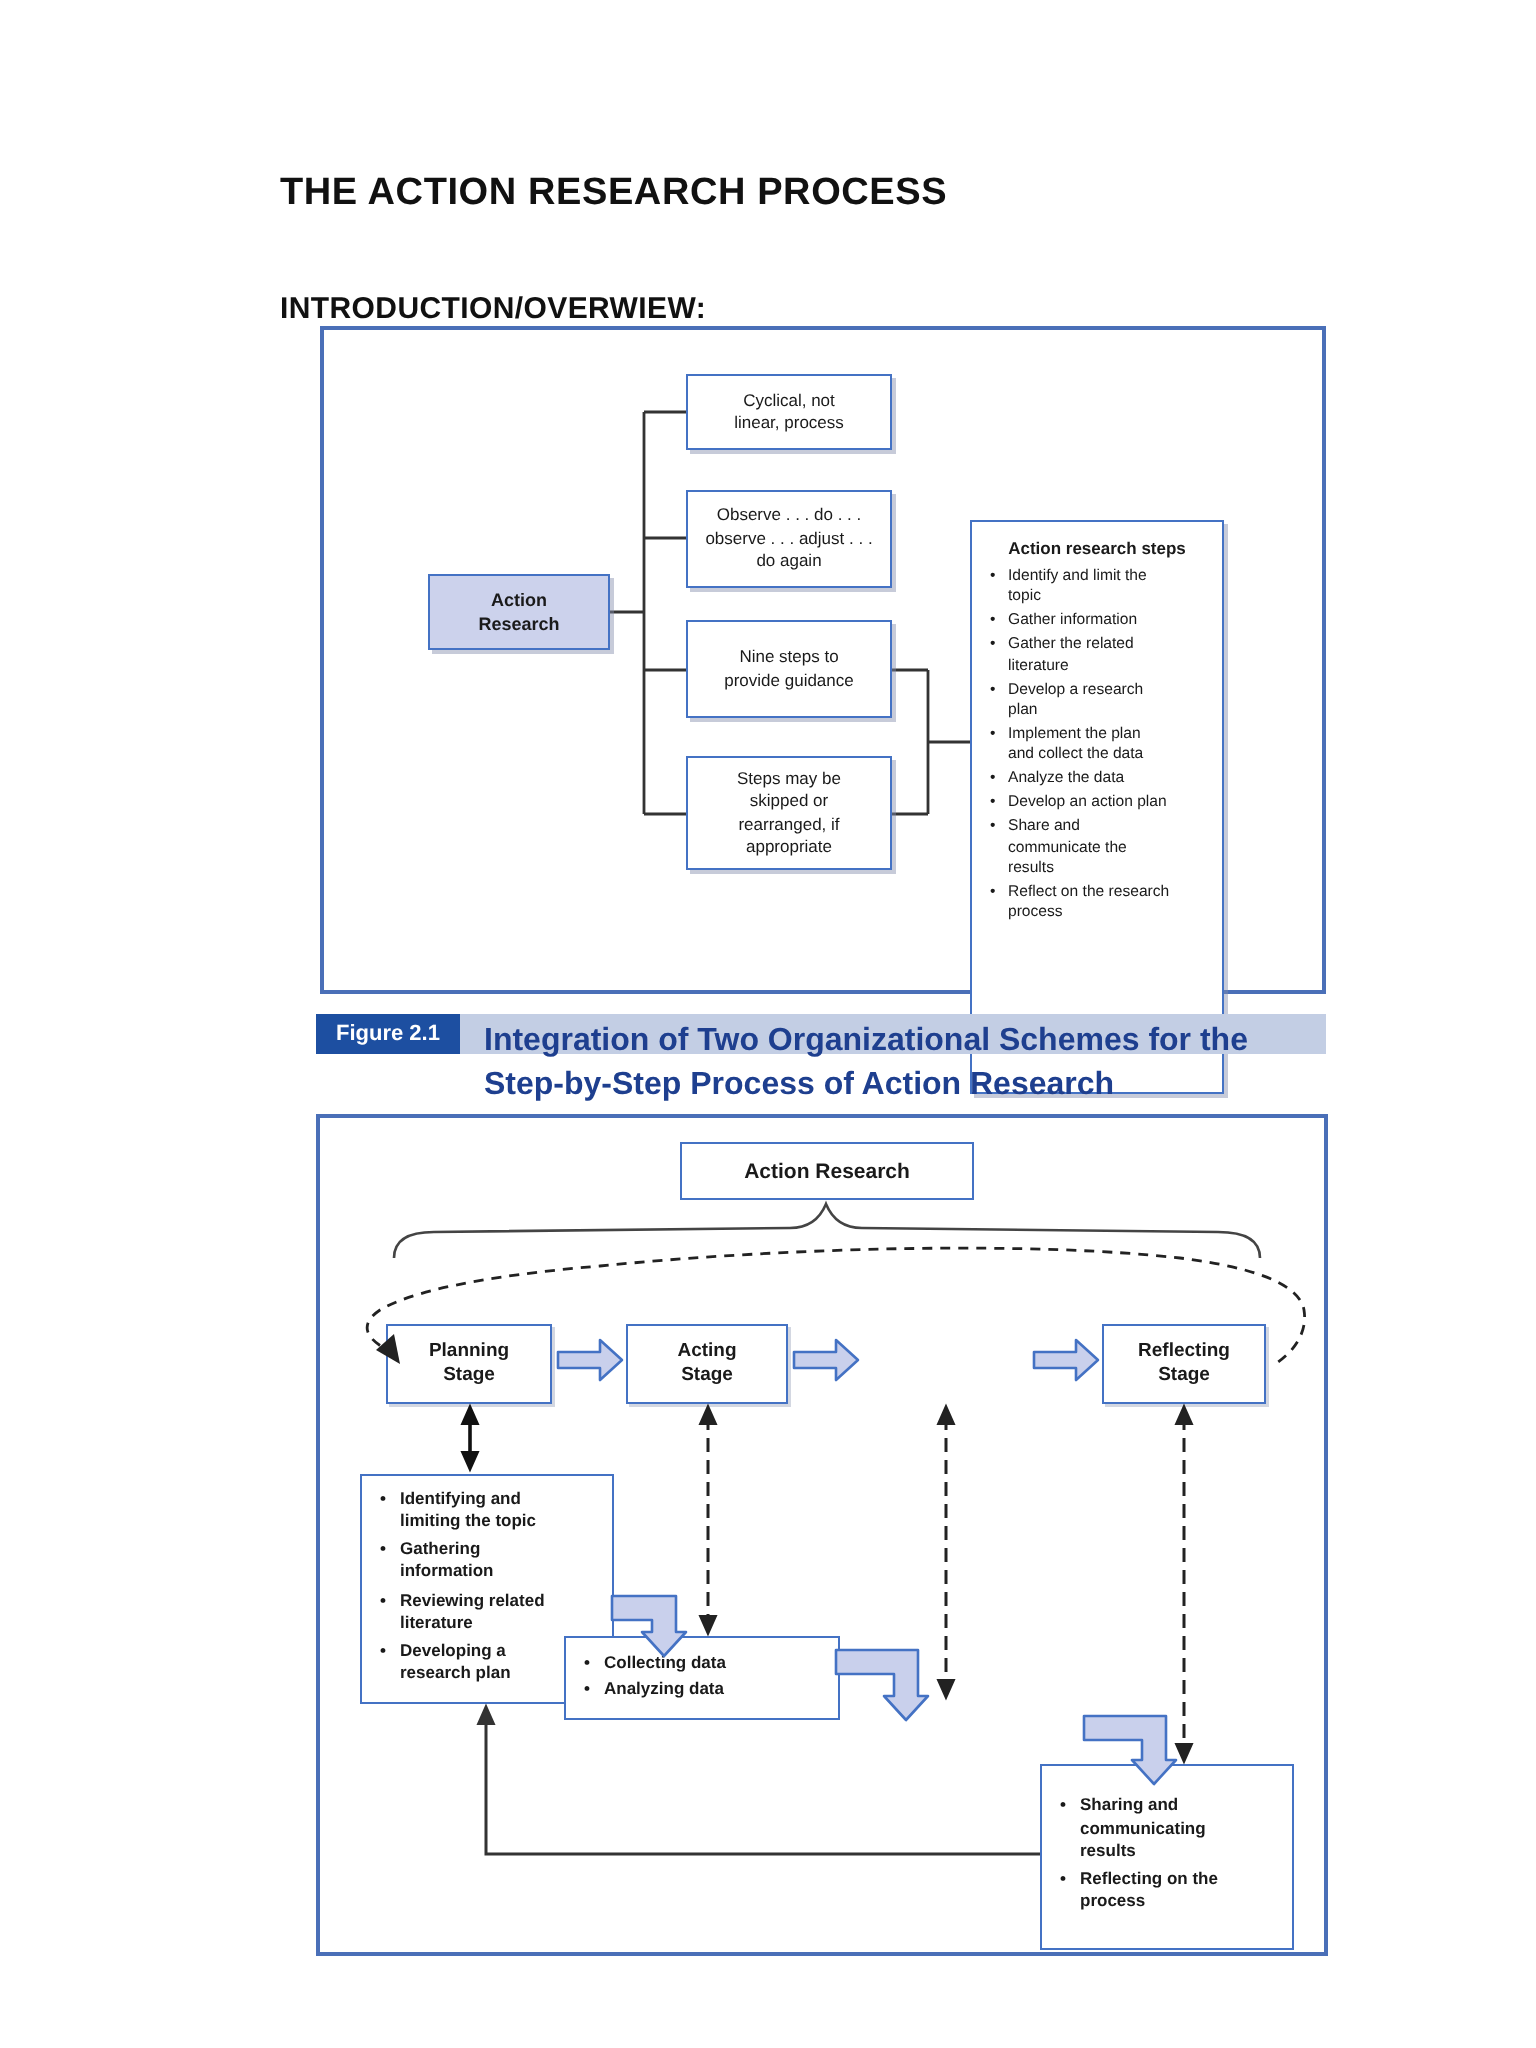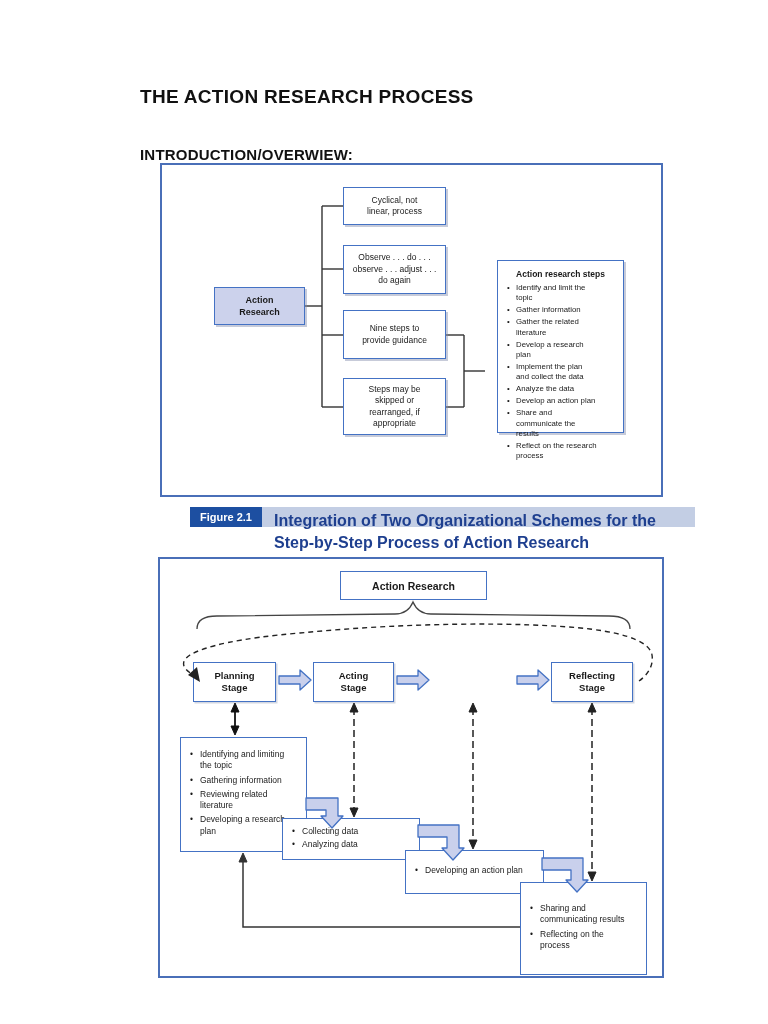--- a/index.html
+++ b/index.html
@@ -31,37 +31,37 @@
   .root-box {
     left:52px; top:122px; width:91px; height:38px;
     background:#ccd2ec; font-weight:bold; font-size:9px; padding:0 14px;
   }
   .b1 { left:181px; top:22px;  width:103px; height:38px; padding:0 16px; }
   .b2 { left:181px; top:80px;  width:103px; height:49px; padding:0 4px; }
   .b3 { left:181px; top:145px; width:103px; height:49px; padding:0 14px; }
   .b4 { left:181px; top:213px; width:103px; height:57px; padding:0 11px; }
 
   .steps-box {
-    position:absolute; left:335px; top:95px; width:127px; height:173px;
+    position:absolute; left:323px; top:95px; width:127px; height:287px;
     background:#fff; border:1.5px solid #4472c4; padding:8px 8px 6px 8px;
     box-shadow:2px 2px 0 rgba(130,140,170,.45);
   }
   .steps-title { font-size:8.5px; font-weight:bold; color:#1a1a1a; text-align:center; margin-bottom:4px; }
   ul.blist { list-style:none; }
   ul.blist li {
     position:relative; padding-left:10px; margin-bottom:2px;
     font-size:7.8px; line-height:1.3; color:#1a1a1a;
   }
   ul.blist li::before { content:"•"; position:absolute; left:1px; top:0; }
   .steps-box ul.blist { padding-right:18px; }
 
   
   .caption {
     position:absolute; left:158px; top:507px; width:505px; height:20px;
-    background:#c3cee4; display:flex; align-items:stretch;margin-left:32px;
+    background:#c3cee4; display:flex; align-items:stretch;
   }
   .cap-label {
     width:72px; background:#1d4fa1; color:#fff; font-weight:bold; font-size:11px;
     display:flex; align-items:center; justify-content:center; flex:0 0 72px;
   }
   .cap-text {
     color:#1e3f8f; font-weight:bold; font-size:16px; line-height:1.35;
     padding:3px 10px 0 12px; width:420px;
   }
 
@@ -84,21 +84,21 @@
   }
   .st1 { left:33px;  width:83px; }
   .st2 { left:153px; width:81px; }
   .st3 { left:272px; width:82px; }
   .st4 { left:391px; width:82px; }
 
   .detail {
     position:absolute; background:#fff; border:1.6px solid #4472c4;
     padding:5px 8px; display:flex; flex-direction:column; justify-content:center;
   }
-  .detail ul.blist li { font-size:8.5px; line-height:1.32; margin-bottom:3px; padding-left:11px; }
+  .detail ul.blist li { font-size:8.5px; line-height:1.32; margin-bottom:3px; padding-left:11px;font-weight:bold; }
   .dA { left:20px;  top:178px; width:127px; height:115px; }
   .dA ul.blist { padding-right:12px; }
   .dB { left:122px; top:259px; width:138px; height:42px; }
   .dB ul.blist li { margin-bottom:2px; }
   .dC { left:245px; top:291px; width:139px; height:44px; }
   .dD { left:360px; top:323px; width:127px; height:93px; }
   .dD ul.blist { padding-right:10px; }
 </style>
 </head>
 <body>
@@ -164,25 +164,20 @@
           <li>Reviewing related literature</li>
           <li>Developing a research plan</li>
         </ul>
     </div>
     <div class="detail dB">
       <ul class="blist">
           <li>Collecting data</li>
           <li>Analyzing data</li>
         </ul>
     </div>
-    <div class="detail dC">
-      <ul class="blist">
-          <li>Developing an action plan</li>
-        </ul>
-    </div>
     <div class="detail dD">
       <ul class="blist">
           <li>Sharing and communicating results</li>
           <li>Reflecting on the process</li>
         </ul>
     </div>
 
     <svg width="506" height="421" viewBox="0 0 506 421">
 
       <path d="M37 70 Q37 57 57 57 L235 55 Q248 55 253 43 Q258 55 271 55 L449 57 Q470 57 470 70" fill="none" stroke="#444" stroke-width="1.3"></path>

